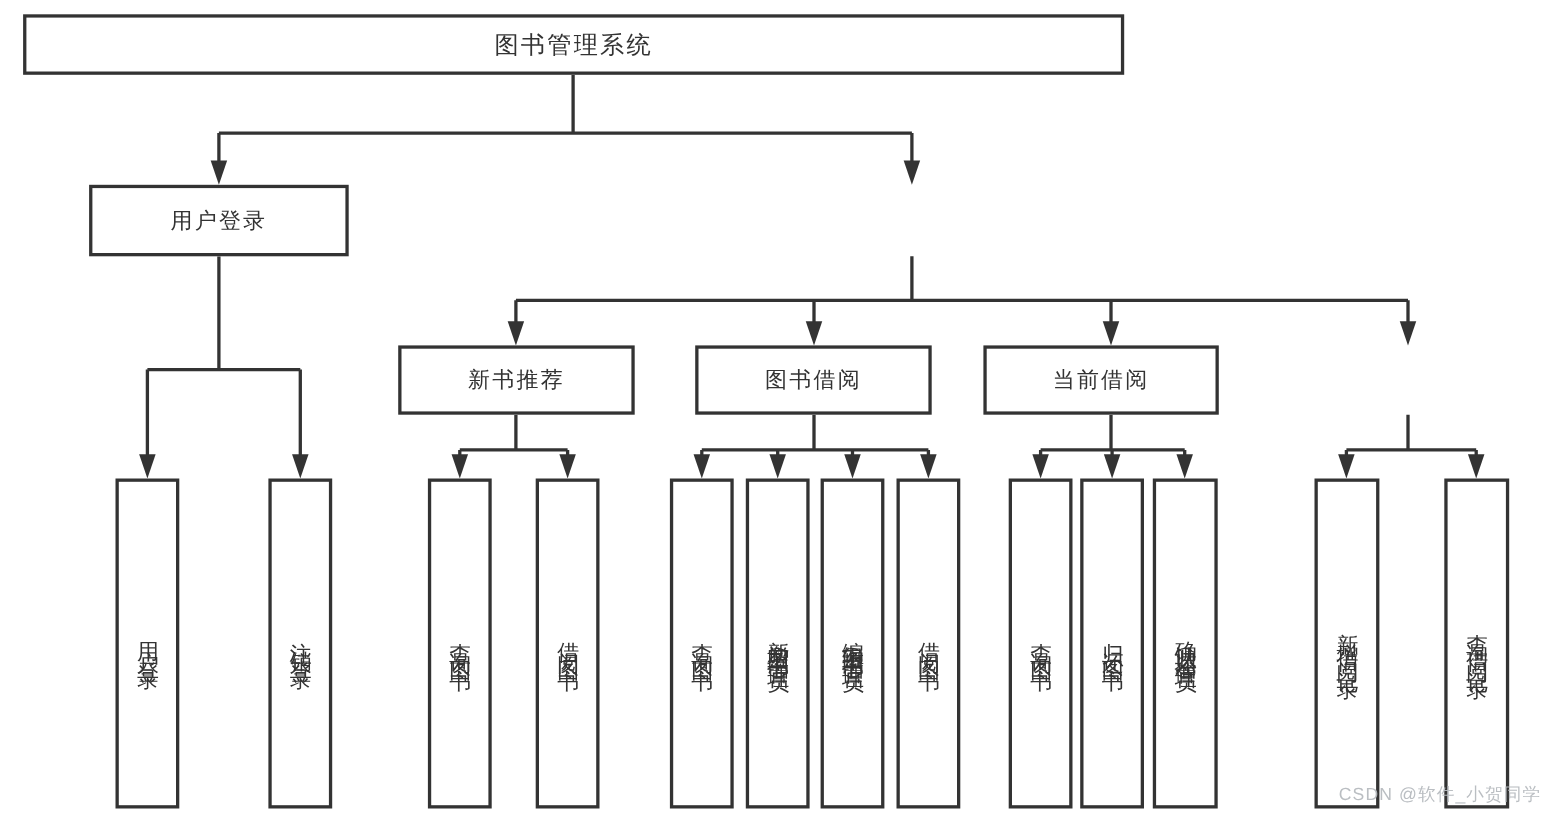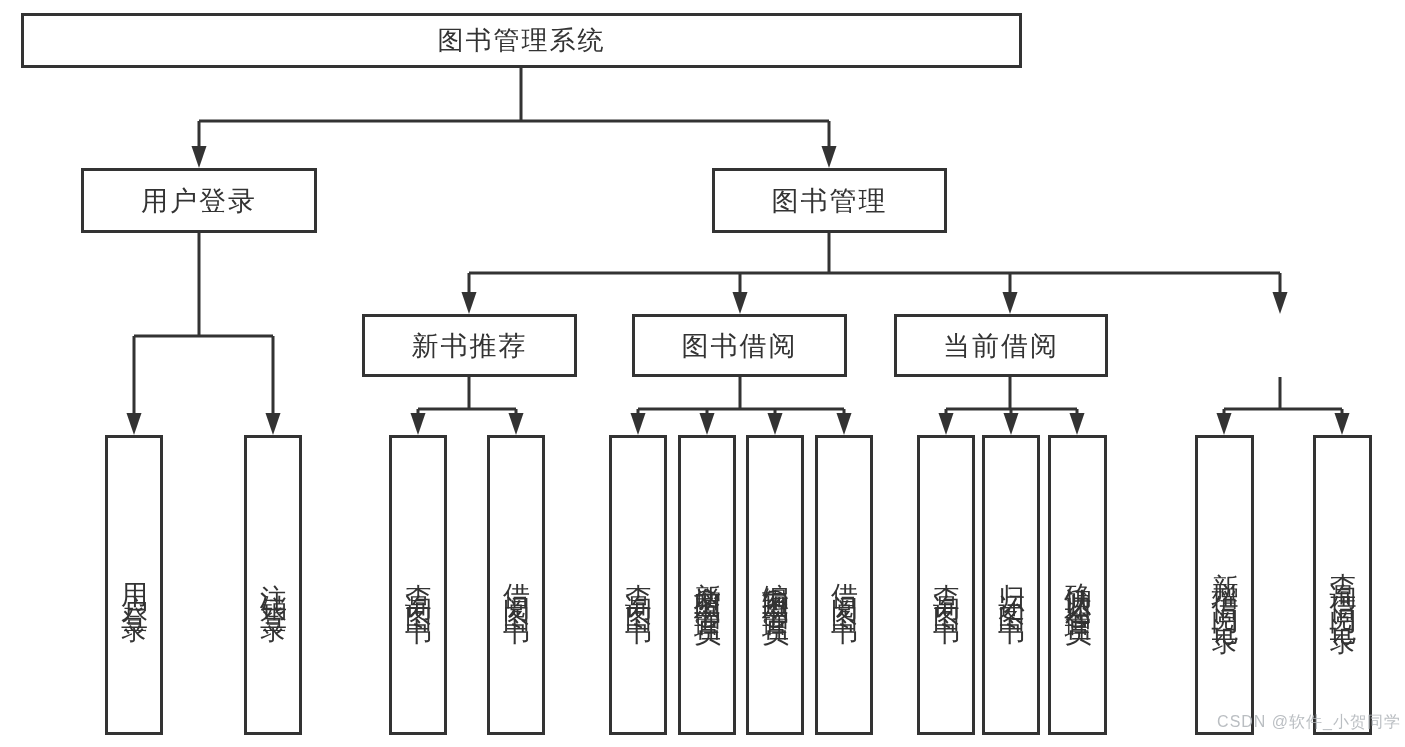--- a/index.html
+++ b/index.html
@@ -18,25 +18,25 @@
   }
   .node {
     position: absolute;
     box-sizing: border-box;
     border: 3px solid #333333;
     background: #ffffff;
     color: #333333;
     display: flex;
     align-items: center;
     justify-content: center;
-    font-size: 27px;
+    font-size: 20px;
     letter-spacing: 2px;
     white-space: nowrap;
   }
-  .node.root { font-size: 26px; }
+  .node.root { font-size: 22px; }
   .node.v {
     writing-mode: vertical-rl;
     text-orientation: upright;
     letter-spacing: 0.42em;
     white-space: normal;
     line-height: 1;
   }
   .node.v.long { letter-spacing: 0.2em; }
   .watermark {
     position: absolute;
@@ -99,21 +99,20 @@
     <g>
       <path d="M1280 377 V409 M1224 409 H1342 M1224 409 V416 M1342 409 V416" stroke="#333333" stroke-width="3" fill="none"></path>
       <polygon points="1216.5,413 1231.5,413 1224,435" fill="#333333"></polygon>
       <polygon points="1334.5,413 1349.5,413 1342,435" fill="#333333"></polygon>
     </g>
   </svg>
 
   <div class="node root" style="left:21px;top:13px;width:1001px;height:55px">图书管理系统</div>
 
   <div class="node" style="left:81px;top:168px;width:236px;height:65px">用户登录</div>
-  <div class="node" style="left:712px;top:168px;width:235px;height:65px">图书管理</div>
 
   <div class="node" style="left:632px;top:314px;width:215px;height:63px">图书借阅</div>
   <div class="node" style="left:362px;top:314px;width:215px;height:63px">新书推荐</div>
   <div class="node" style="left:894px;top:314px;width:214px;height:63px">当前借阅</div>
 
   <div class="node v" style="left:105px;top:435px;width:58px;height:300px">用户登录</div>
   <div class="node v" style="left:244px;top:435px;width:58px;height:300px">注销登录</div>
 
   <div class="node v" style="left:389px;top:435px;width:58px;height:300px">查询图书</div>
   <div class="node v" style="left:487px;top:435px;width:58px;height:300px">借阅图书</div>

